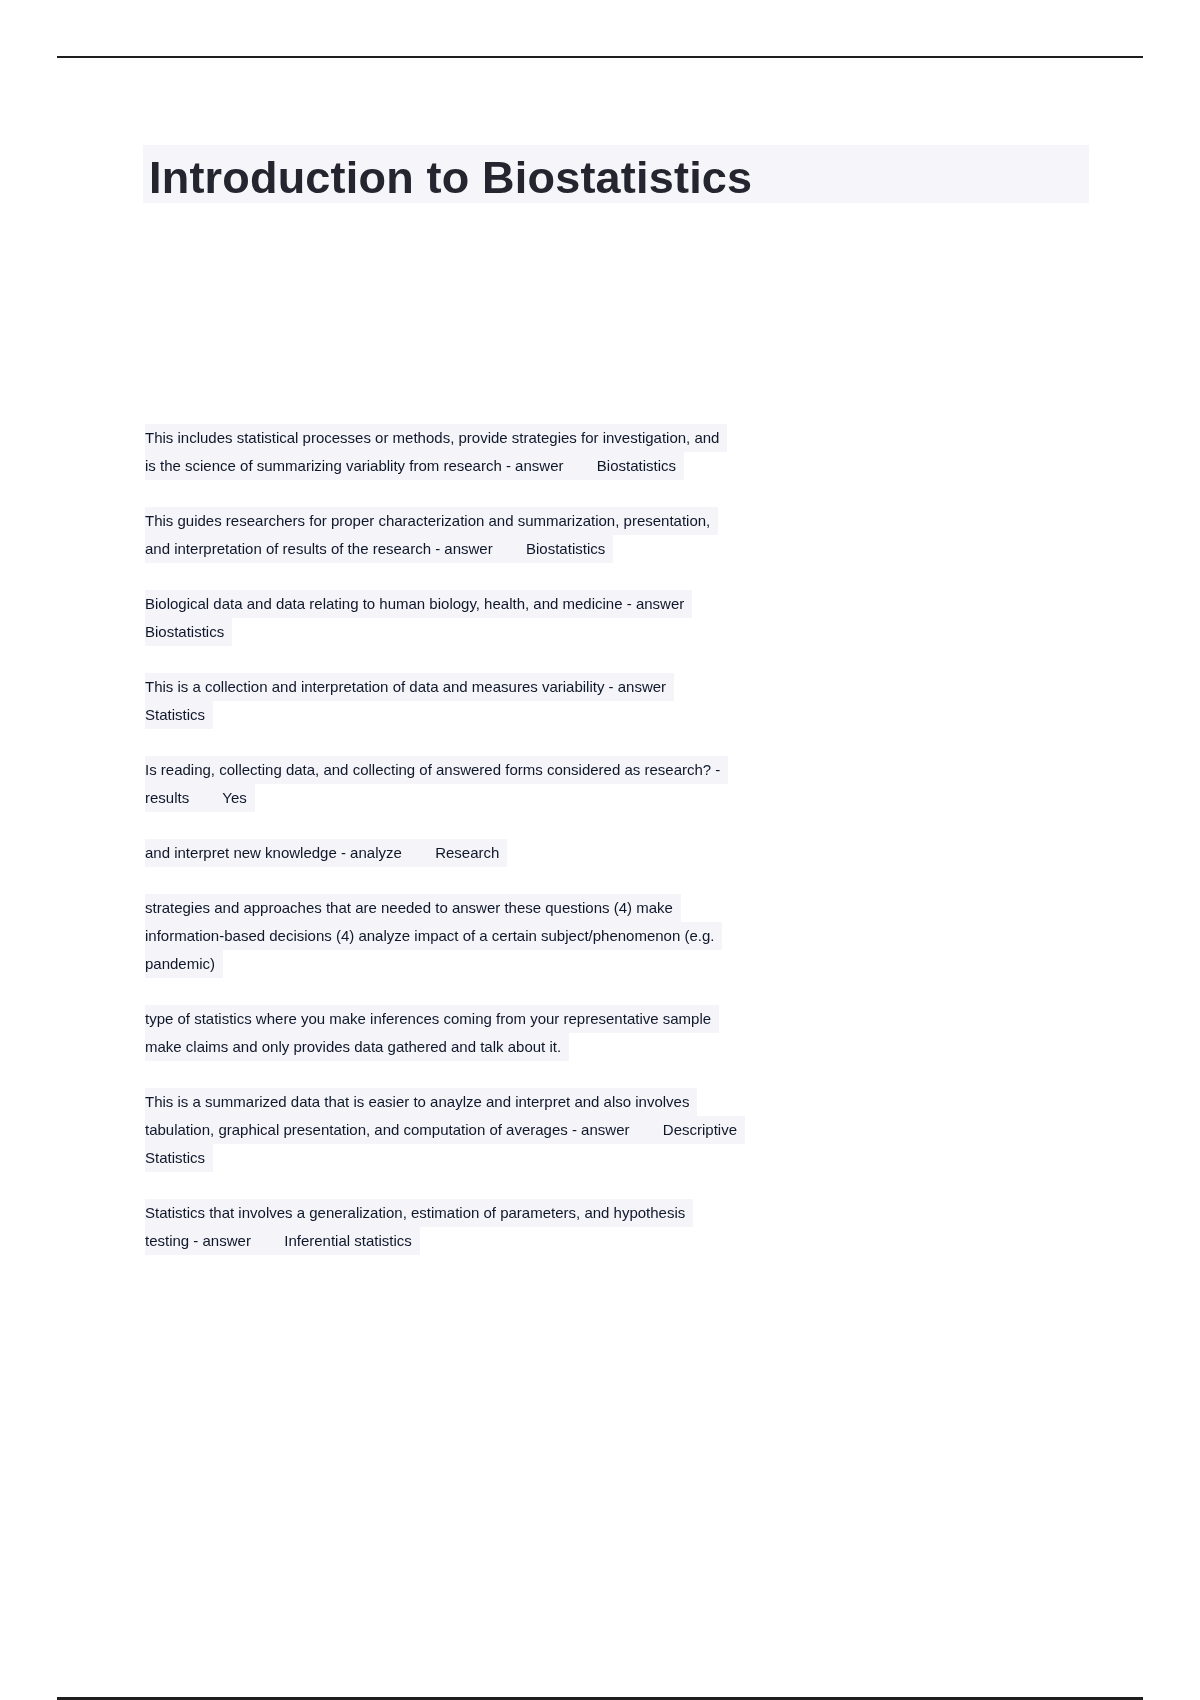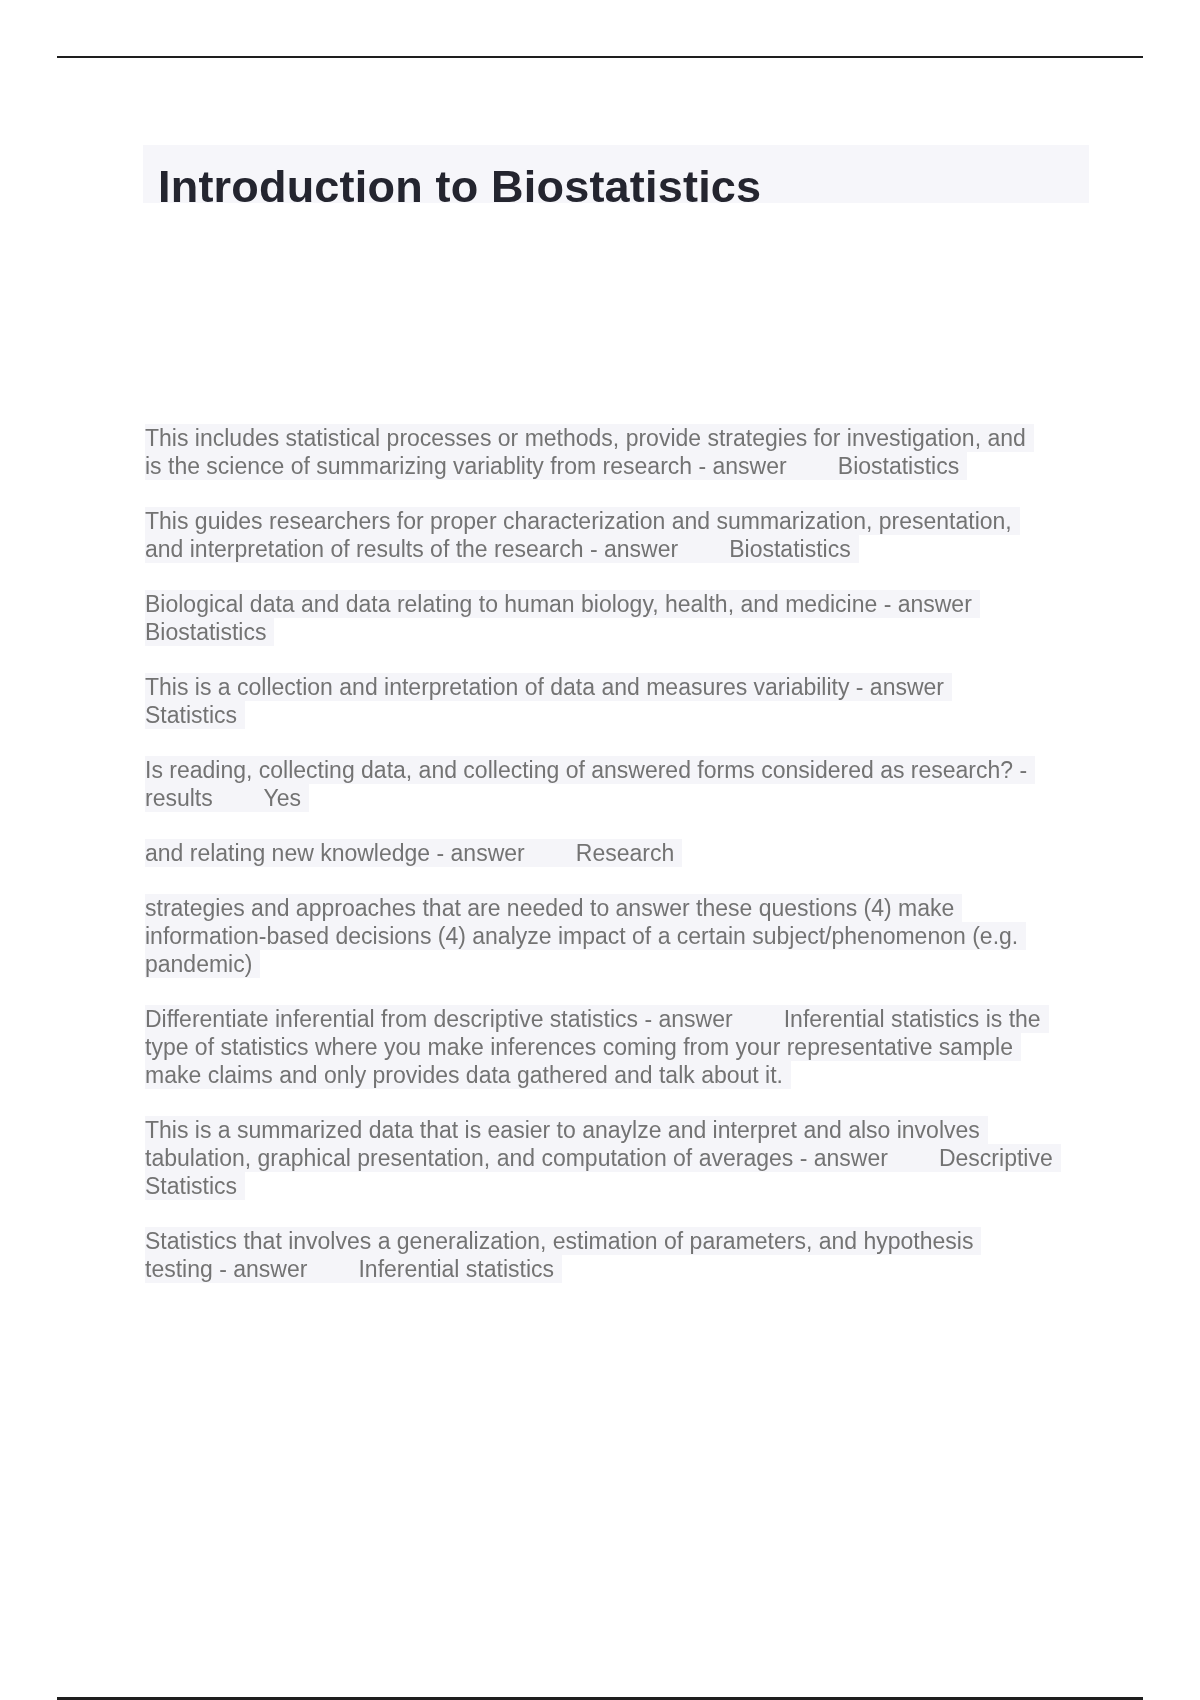--- a/index.html
+++ b/index.html
@@ -29,40 +29,40 @@
       left: 143px;
       top: 145px;
       width: 946px;
       height: 58px;
       background: #f6f6fa;
     }
     .title {
       position: absolute;
       left: 2px;
       top: 2px;
-      margin: 13px;
+      margin: 4px;
       font-size: 45px;
       font-weight: bold;
       color: #24252f;
       letter-spacing: 0.2px;
       line-height: 54px;
       white-space: nowrap;
     }
 
     .qa-list {
       position: absolute;
       left: 145px;
       top: 424px;
       width: 950px;
     }
     .qa {
       margin: 0 0 27px 0;
-      font-size: 23px;
+      font-size: 15px;
       line-height: 28px;
-      color: #737373;
+      color: #0f172a;
     }
     .qa .line {
       display: block;
       width: fit-content;
       background: #f5f5f9;
       padding-right: 8px;
       white-space: pre;
     }
   </style>
 </head>
@@ -89,29 +89,28 @@
   </p>
   <p class="qa">
     <span class="line">This is a collection and interpretation of data and measures variability - answer</span>
     <span class="line">Statistics</span>
   </p>
   <p class="qa">
     <span class="line">Is reading, collecting data, and collecting of answered forms considered as research? -</span>
     <span class="line">results        Yes</span>
   </p>
   <p class="qa">
-    <span class="line">and relating new knowledge - answer        Research</span>
+    <span class="line">and interpret new knowledge - analyze        Research</span>
   </p>
   <p class="qa">
     <span class="line">strategies and approaches that are needed to answer these questions (4) make</span>
     <span class="line">information-based decisions (4) analyze impact of a certain subject/phenomenon (e.g.</span>
     <span class="line">pandemic)</span>
   </p>
   <p class="qa">
-    <span class="line">Differentiate inferential from descriptive statistics - answer        Inferential statistics is the</span>
     <span class="line">type of statistics where you make inferences coming from your representative sample</span>
     <span class="line">make claims and only provides data gathered and talk about it.</span>
   </p>
   <p class="qa">
     <span class="line">This is a summarized data that is easier to anaylze and interpret and also involves</span>
     <span class="line">tabulation, graphical presentation, and computation of averages - answer        Descriptive</span>
     <span class="line">Statistics</span>
   </p>
   <p class="qa">
     <span class="line">Statistics that involves a generalization, estimation of parameters, and hypothesis</span>

